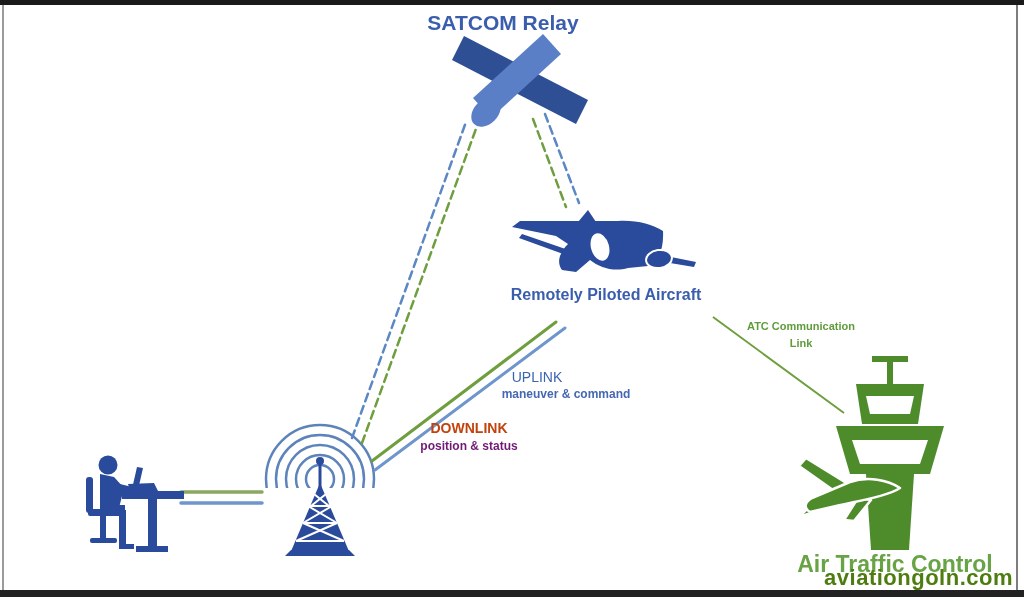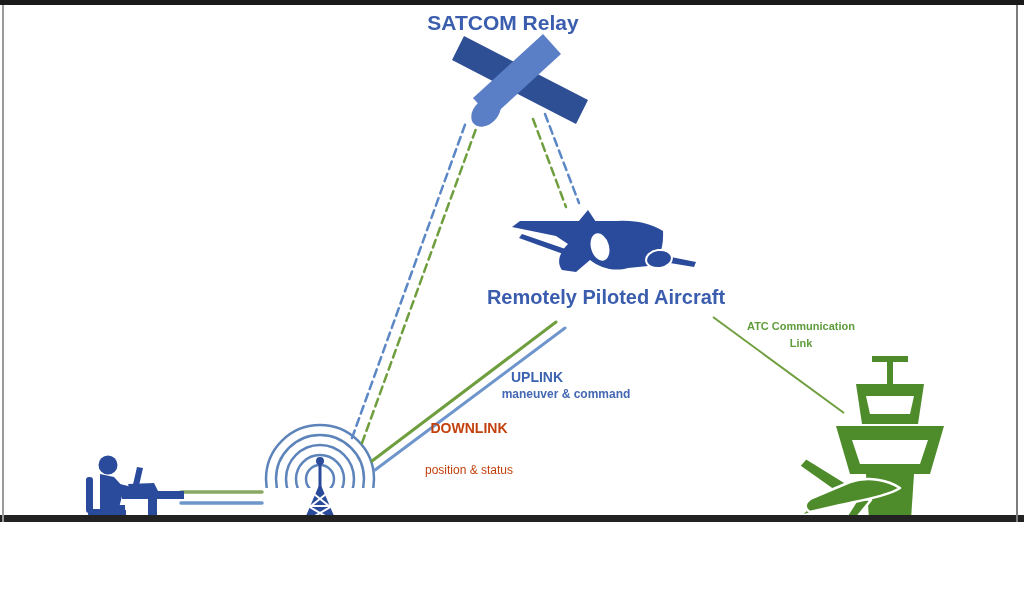--- a/index.html
+++ b/index.html
@@ -1,35 +1,35 @@
 <!DOCTYPE html>
 <html><head>
 <meta charset="utf-8">
 <style>
   html,body{margin:0;padding:0;background:#ffffff;}
   .stage{
-    position:relative;width:1024px;height:522px;background:#ffffff;
+    position:relative;width:1024px;height:597px;background:#ffffff;
     overflow:hidden;font-family:"Liberation Sans", sans-serif;
   }
   .frame-top{position:absolute;left:0;top:0;width:1024px;height:5px;background:#1a1a1a;}
   .frame-bottom{position:absolute;left:0;bottom:0;width:1024px;height:7px;background:#222222;}
   .frame-left{position:absolute;left:2px;top:5px;width:2px;height:585px;background:#9a9a9a;}
   .frame-right{position:absolute;left:1016px;top:5px;width:2px;height:585px;background:#7d7d7d;}
   .diagram-svg{position:absolute;left:0;top:0;}
   .lbl{position:absolute;white-space:nowrap;transform:translateX(-50%);}
   .lbl-node-blue{color:#3a5dae;font-weight:bold;}
   .lbl-node-green{color:#68a345;font-weight:bold;}
   .satcom-label{left:503px;top:11px;font-size:21px;}
-  .rpa-label{left:606px;top:286px;font-size:20px;}
+  .rpa-label{left:606px;top:286px;font-size:16px;}
   .rps-label{left:127px;top:561px;font-size:23px;}
   .atc-label{left:895px;top:551px;font-size:23px;}
-  .uplink-title{left:537px;top:369px;font-size:14px;font-weight:bold;color:#3c63b0;}
+  .uplink-title{left:537px;top:369px;font-size:14px;font-weight:normal;color:#3c63b0;}
   .uplink-sub{left:538px;top:387px;font-size:12px;font-weight:600;color:#4468b2;margin-left:28px;}
   .downlink-title{left:469px;top:420px;font-size:14px;font-weight:bold;color:#c2410c;}
-  .downlink-sub{left:469px;top:439px;font-size:12px;font-weight:400;color:#c2410c;margin-top:24px;}
+  .downlink-sub{left:469px;top:439px;font-size:12px;font-weight:700;color:#701a75;}
   .atc-link-label{left:801px;top:318px;font-size:11px;font-weight:600;color:#5f9c3c;
     text-align:center;line-height:17px;}
   .watermark{left:1013px;top:565px;transform:translateX(-100%);font-size:22px;
     font-weight:bold;color:#4d7c0f;letter-spacing:0.5px;}
 </style>
 </head>
 <body>
 
 <div class="stage">
 

